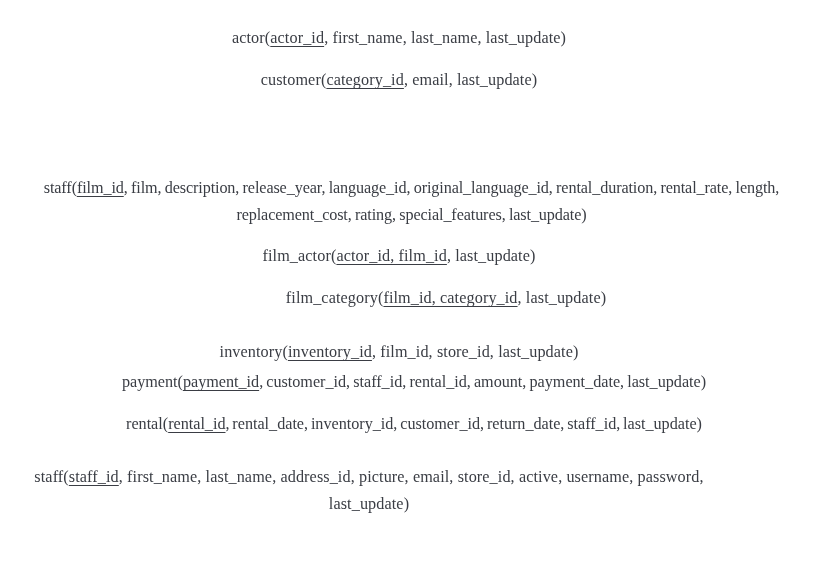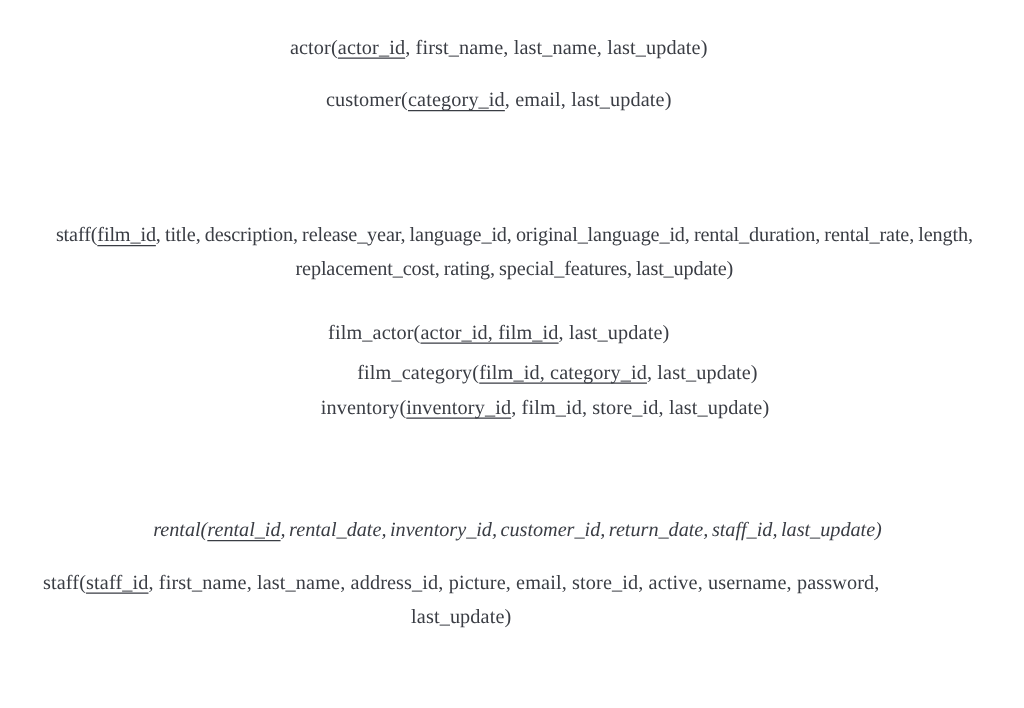--- a/index.html
+++ b/index.html
@@ -34,26 +34,26 @@
     letter-spacing: 0.1px;
     white-space: normal;
     text-align: center;
   }
 
   
   .relation.r-actor         { top:  11px; width: 760px; }
   .relation.r-category      { top:  53px; width: 760px; }
   .relation.r-customer      { top:  95px; width: 694px; }
   .relation.r-film          { top: 159px; width: 785px; letter-spacing: -0.12px; word-spacing: -0.6px; }
-  .relation.r-film_actor    { top: 239px; width: 760px; }
+  .relation.r-film_actor    { top: 229px; width: 760px; }
   .relation.r-film_category { top: 271px; width: 760px; margin-left: 47px; }
-  .relation.r-inventory     { top: 299px; width: 760px; margin-left: 37px; }
+  .relation.r-inventory     { top: 325px; width: 760px; }
   .relation.r-payment       { top: 355px; width: 790px; letter-spacing: -0.02px; word-spacing: -0.9px; }
-  .relation.r-rental        { top: 397px; width: 790px; letter-spacing: -0.02px; word-spacing: -1.2px; font-style: italic; }
-  .relation.r-staff         { top: 418px; width: 700px; margin-top: 35px; }
+  .relation.r-rental        { top: 397px; width: 790px; letter-spacing: -0.02px; word-spacing: -1.2px; }
+  .relation.r-staff         { top: 429px; width: 700px; margin-top: 35px; }
   .relation.r-store         { top: 503px; width: 760px; }
 
   
   .relation.r-customer,
   .relation.r-film,
   .relation.r-staff { line-height: 27px; }
 
   .rel-name   { }
   .paren      { }
   .attr       { }
@@ -71,35 +71,38 @@
   <p class="relation r-actor">
     <span class="rel-name">actor</span><span class="paren">(</span><span class="pk">actor_id</span><span class="attr">, first_name, last_name, last_update</span><span class="paren">)</span>
   </p>
 
   <p class="relation r-category">
     <span class="rel-name">customer</span><span class="paren">(</span><span class="pk">category_id</span><span class="attr">, email, last_update</span><span class="paren">)</span>
   </p>
 
 
   <p class="relation r-film">
-    <span class="rel-name">staff</span><span class="paren">(</span><span class="pk">film_id</span><span class="attr">, title, description, release_year, language_id, original_language_id, rental_duration, rental_rate, length, replacement_cost, rating, special_features, last_update</span><span class="paren">)</span>
+    <span class="rel-name">staff</span><span class="paren">(</span><span class="pk">film_id</span><span class="attr">, film, description, release_year, language_id, original_language_id, rental_duration, rental_rate, length, replacement_cost, rating, special_features, last_update</span><span class="paren">)</span>
   </p>
 
   <p class="relation r-film_actor">
     <span class="rel-name">film_actor</span><span class="paren">(</span><span class="pk">actor_id, film_id</span><span class="attr">, last_update</span><span class="paren">)</span>
   </p>
 
   <p class="relation r-film_category">
     <span class="rel-name">film_category</span><span class="paren">(</span><span class="pk">film_id, category_id</span><span class="attr">, last_update</span><span class="paren">)</span>
   </p>
 
   <p class="relation r-inventory">
     <span class="rel-name">inventory</span><span class="paren">(</span><span class="pk">inventory_id</span><span class="attr">, film_id, store_id, last_update</span><span class="paren">)</span>
   </p>
 
+  <p class="relation r-payment">
+    <span class="rel-name">payment</span><span class="paren">(</span><span class="pk">payment_id</span><span class="attr">, customer_id, staff_id, rental_id, amount, payment_date, last_update</span><span class="paren">)</span>
+  </p>
 
   <p class="relation r-rental">
     <span class="rel-name">rental</span><span class="paren">(</span><span class="pk">rental_id</span><span class="attr">, rental_date, inventory_id, customer_id, return_date, staff_id, last_update</span><span class="paren">)</span>
   </p>
 
   <p class="relation r-staff">
     <span class="rel-name">staff</span><span class="paren">(</span><span class="pk">staff_id</span><span class="attr">, first_name, last_name, address_id, picture, email, store_id, active, username, password, last_update</span><span class="paren">)</span>
   </p>
 
 

